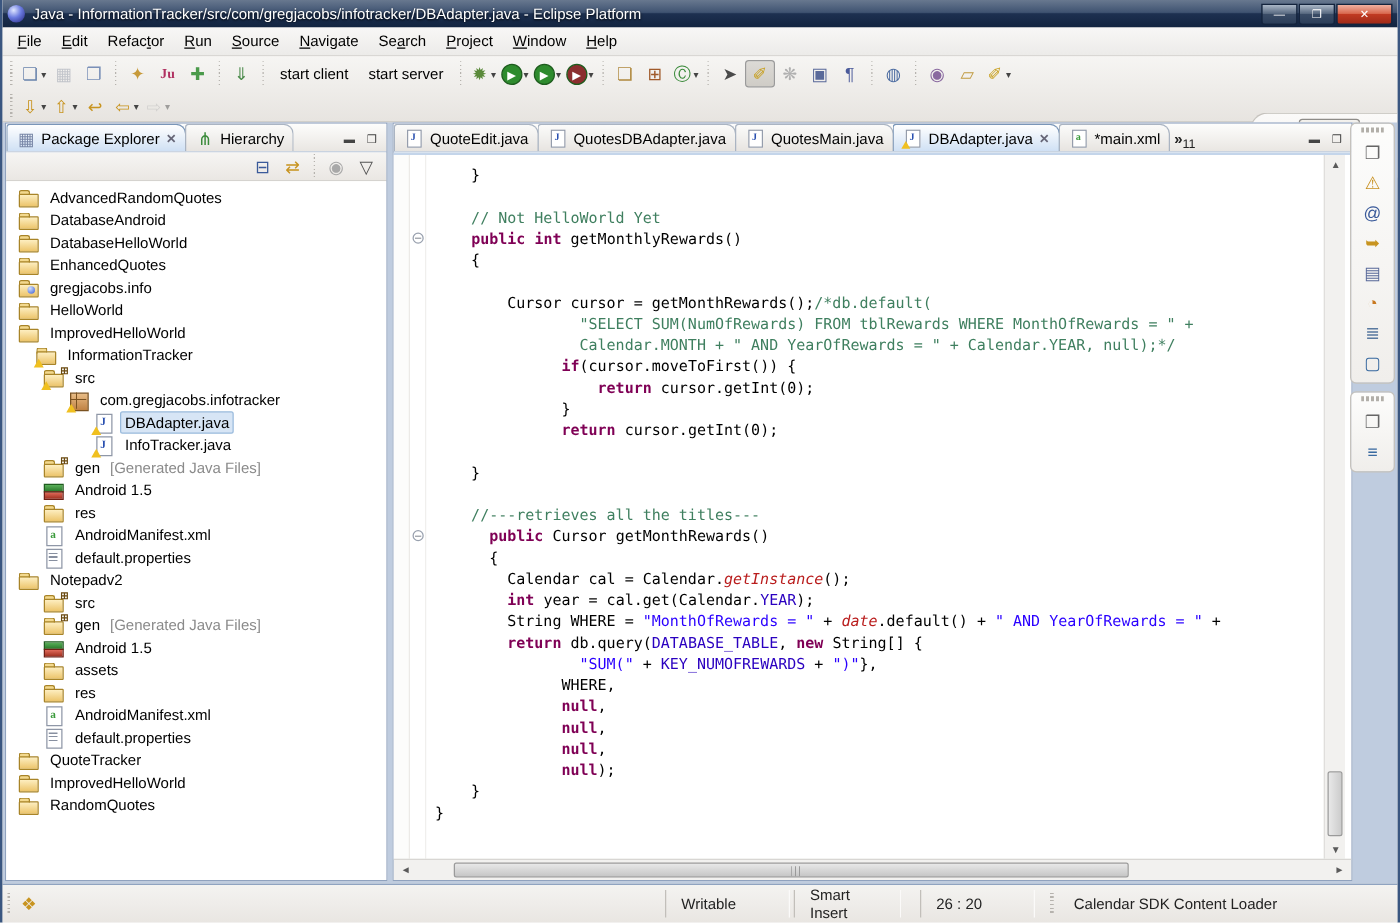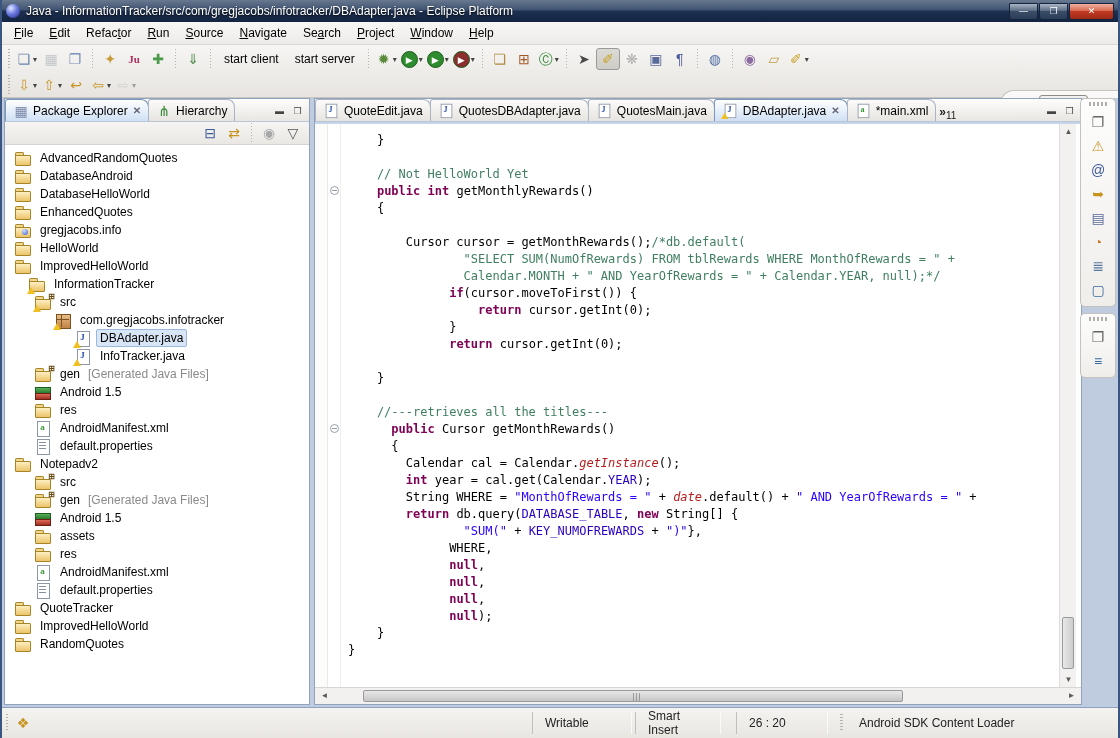--- a/index.html
+++ b/index.html
@@ -637,14 +637,14 @@
     </div>
 </div>
 
 <div class="statusbar">
   <div class="sb-handle"></div>
   <span id="fv-toggle-slot" style="margin-left:4px;"><span class="glyph" style="color: rgb(200, 148, 32);">❖</span></span>
   <div class="status-cell cell-writable">Writable</div>
   <div class="status-cell cell-insert">Smart Insert</div>
   <div class="status-cell cell-pos">26 : 20</div>
   <div class="loader-handle"></div>
-  <div class="status-cell cell-loader">Android SDK Content Loader</div>
+  <div class="status-cell cell-loader">Calendar SDK Content Loader</div>
 </div>
 
 </body></html>

